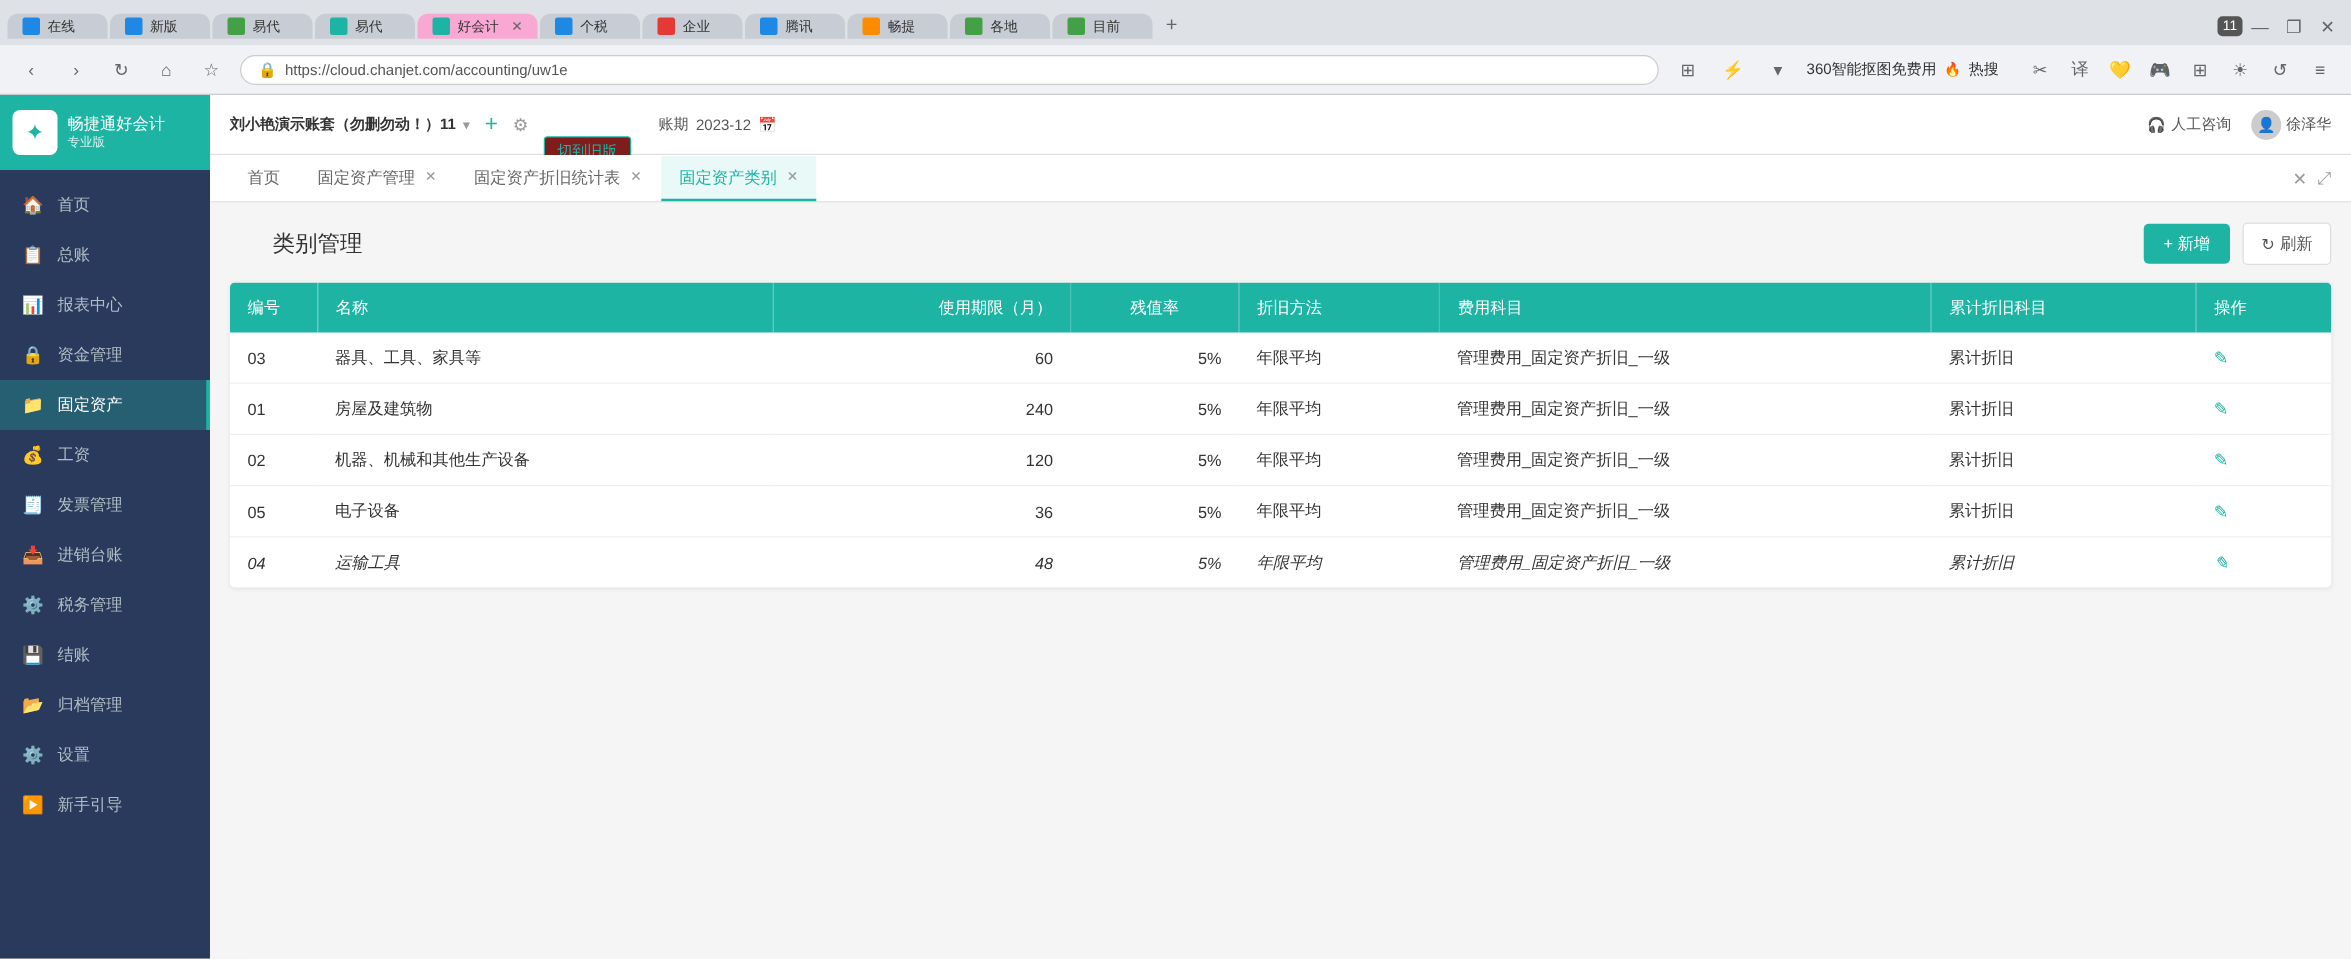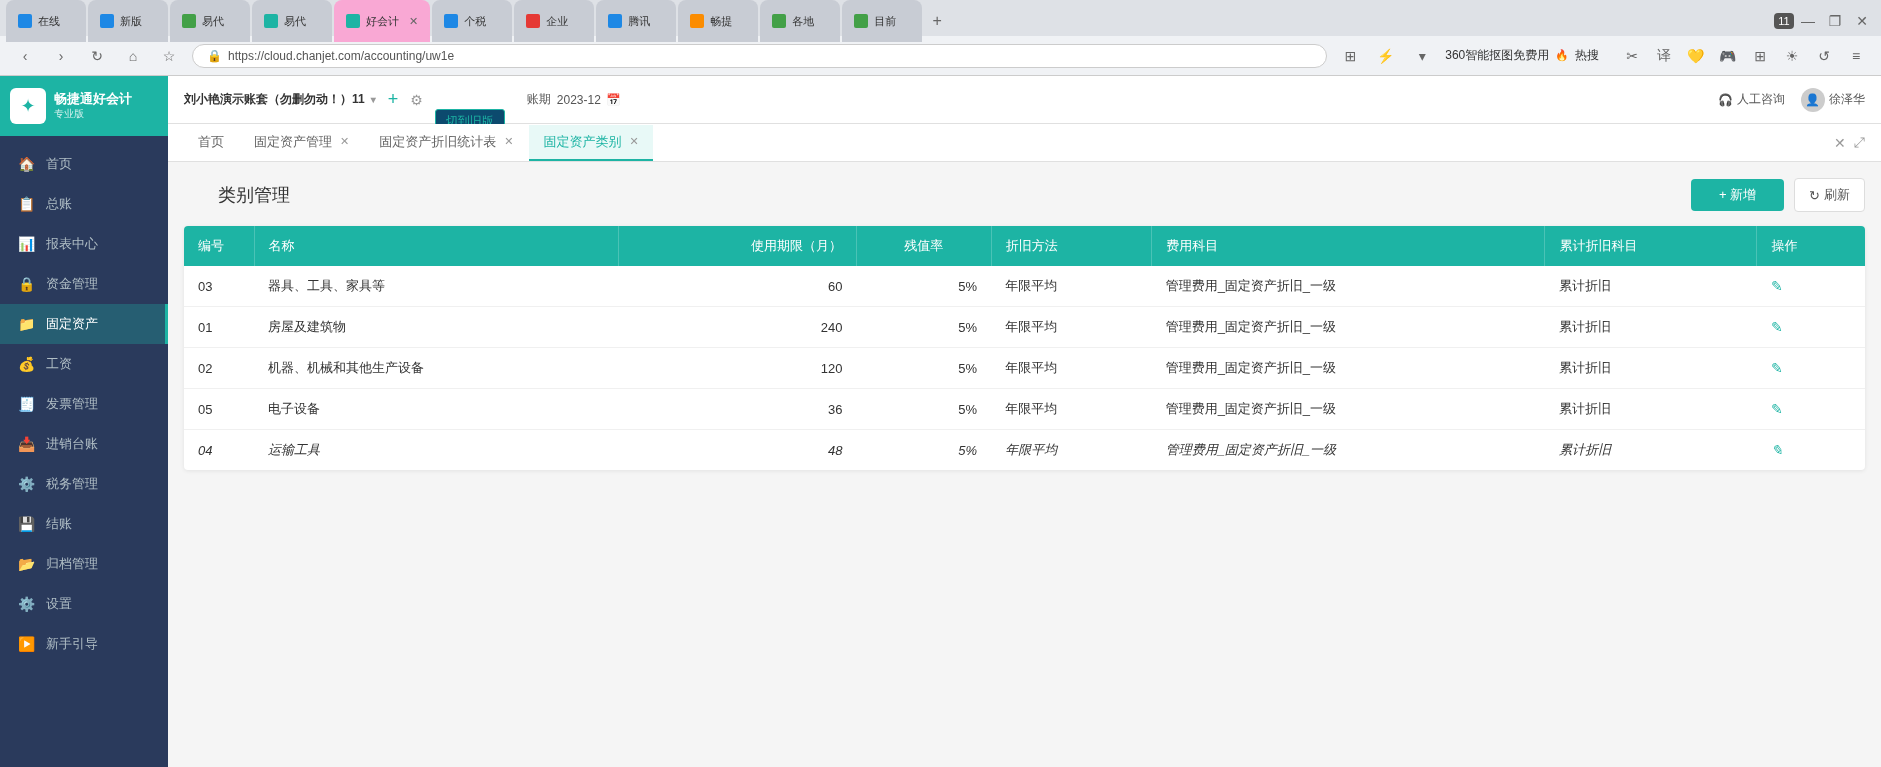--- a/index.html
+++ b/index.html
@@ -1,21 +1,21 @@
 <!DOCTYPE html>
 <html><head>
   <meta charset="utf-8">
   <style>
     * { margin: 0; padding: 0; box-sizing: border-box; }
     body { font-family: 'Microsoft YaHei', sans-serif; font-size: 13px; background: #f0f2f5; color: #333; overflow: hidden; }
 
     
     .browser-chrome { background: #dee1e6; width: 100%; }
     .tab-bar { display: flex; align-items: center; background: #dee1e6; padding: 6px 6px 0 6px; gap: 2px; height: 36px; }
-    .browser-tab { display: flex; align-items: center; background: #c8ccd4; border-radius: 8px 8px 0 0; padding: 4px 12px; font-size: 12px; color: #333; gap: 6px; height: 42px; min-width: 80px; cursor: pointer; }
+    .browser-tab { display: flex; align-items: center; background: #c8ccd4; border-radius: 8px 8px 0 0; padding: 4px 12px; font-size: 12px; color: #333; gap: 6px; height: 20px; min-width: 80px; cursor: pointer; }
     .browser-tab.active { background: #f9a8d4; }
     .browser-tab .tab-favicon { width: 14px; height: 14px; border-radius: 2px; flex-shrink: 0; }
     .browser-tab .tab-close { margin-left: 4px; color: #666; font-size: 11px; cursor: pointer; }
     .browser-tab .tab-label { font-size: 11px; white-space: nowrap; max-width: 80px; overflow: hidden; text-overflow: ellipsis; }
     .tab-add-btn { width: 26px; height: 26px; display: flex; align-items: center; justify-content: center; border-radius: 50%; cursor: pointer; color: #666; font-size: 16px; }
     .tab-actions { margin-left: auto; display: flex; align-items: center; gap: 1px; }
     .tab-action-btn { width: 26px; height: 26px; display: flex; align-items: center; justify-content: center; color: #666; cursor: pointer; font-size: 14px; }
 
     .address-bar { display: flex; align-items: center; background: #f0f2f5; padding: 5px 12px; gap: 10px; border-bottom: 1px solid #ccc; height: 40px; }
     .nav-btn { width: 26px; height: 26px; display: flex; align-items: center; justify-content: center; color: #666; cursor: pointer; font-size: 14px; }
@@ -27,56 +27,56 @@
     .browser-actions { display: flex; align-items: center; gap: 6px; margin-left: 10px; }
 
     
     .app-container { display: flex; height: calc(100vh - 76px); }
 
     
     .sidebar { width: 168px; background: #2a3a5c; flex-shrink: 0; display: flex; flex-direction: column; overflow: hidden; }
     .sidebar-logo { background: #1db4a4; padding: 12px 10px; display: flex; align-items: center; gap: 8px; }
     .logo-icon { width: 36px; height: 36px; background: #fff; border-radius: 6px; display: flex; align-items: center; justify-content: center; }
     .logo-icon-inner { font-size: 18px; color: #1db4a4; }
-    .logo-text { color: #fff; font-size: 13px; font-weight: bold; line-height: 1.3; }
+    .logo-text { color: #fff; font-size: 13px; font-weight: normal; line-height: 1.3; }
     .logo-sub { font-size: 10px; color: rgba(255,255,255,0.8); }
 
     .sidebar-nav { flex: 1; overflow-y: auto; padding: 8px 0; }
     .nav-item { display: flex; align-items: center; gap: 10px; padding: 11px 18px; color: #b0bec5; cursor: pointer; font-size: 13px; }
     .nav-item.active { background: rgba(29,180,164,0.3); color: #fff; border-right: 3px solid #1db4a4; }
     .nav-icon { width: 18px; height: 18px; display: flex; align-items: center; justify-content: center; font-size: 14px; flex-shrink: 0; }
 
     
     .main-content { flex: 1; display: flex; flex-direction: column; overflow: hidden; background: #f5f5f5; }
 
     
     .app-header { background: #fff; border-bottom: 1px solid #e0e0e0; padding: 0 16px; display: flex; align-items: center; gap: 12px; height: 48px; flex-shrink: 0; }
     .user-info { display: flex; align-items: center; gap: 6px; font-size: 12px; color: #333; cursor: pointer; font-weight: bold; }
     .dropdown-arrow { color: #999; font-size: 10px; }
     .period-info { display: flex; align-items: center; gap: 6px; font-size: 12px; color: #555; margin-left: 10px; }
-    .switch-btn { border: 1px solid #1db4a4; color: #1db4a4; background: #0c4a6e; padding: 3px 10px; border-radius: 3px; font-size: 12px; cursor: pointer; margin-top: 44px; }
+    .switch-btn { border: 1px solid #1db4a4; color: #1db4a4; background: #7f1d1d; padding: 3px 10px; border-radius: 3px; font-size: 12px; cursor: pointer; margin-top: 44px; }
     .header-right { margin-left: auto; display: flex; align-items: center; gap: 16px; font-size: 12px; color: #555; }
     .consultant-btn { display: flex; align-items: center; gap: 4px; cursor: pointer; }
     .user-avatar { display: flex; align-items: center; gap: 4px; cursor: pointer; }
     .avatar-icon { width: 24px; height: 24px; border-radius: 50%; background: #ccc; display: flex; align-items: center; justify-content: center; font-size: 12px; color: #666; }
 
     
     .content-tabs { background: #fff; border-bottom: 1px solid #e0e0e0; display: flex; align-items: center; padding: 0 16px; height: 38px; flex-shrink: 0; }
     .content-tab { display: flex; align-items: center; gap: 6px; padding: 8px 14px; font-size: 13px; color: #666; cursor: pointer; border-bottom: 2px solid transparent; }
     .content-tab.active { color: #1db4a4; border-bottom: 2px solid #1db4a4; background: #e8f9f7; }
     .content-tab .tab-x { color: #999; font-size: 11px; margin-left: 2px; cursor: pointer; }
     .tabs-right { margin-left: auto; display: flex; align-items: center; gap: 8px; }
     .tab-resize-btn { color: #999; font-size: 14px; cursor: pointer; }
 
     
     .page-content { flex: 1; overflow-y: auto; padding: 16px; }
     .page-title-bar { display: flex; align-items: center; justify-content: space-between; margin-bottom: 14px; margin-left: 34px; }
     .page-title { font-size: 18px; color: #333; font-weight: 500; }
     .toolbar-right { display: flex; align-items: center; gap: 10px; }
-    .btn-add { background: #1db4a4; color: #fff; border: none; padding: 7px 28px; border-radius: 4px; font-size: 13px; cursor: pointer; display: flex; align-items: center; gap: 4px; }
+    .btn-add { background: #1db4a4; color: #fff; border: none; padding: 7px 16px; border-radius: 4px; font-size: 13px; cursor: pointer; display: flex; align-items: center; gap: 4px; }
     .btn-refresh { background: #fff; color: #555; border: 1px solid #ddd; padding: 7px 14px; border-radius: 4px; font-size: 13px; cursor: pointer; display: flex; align-items: center; gap: 4px; }
 
     
     .data-table { width: 100%; border-collapse: collapse; background: #fff; border-radius: 4px; overflow: hidden; box-shadow: 0 1px 4px rgba(0,0,0,0.08); }
     .data-table thead tr { background: #1db4a4; margin-left: 20px; }
     .data-table thead th { color: #fff; padding: 11px 14px; text-align: left; font-weight: 500; font-size: 13px; border-right: 1px solid rgba(255,255,255,0.2); }
     .data-table thead th:last-child { border-right: none; }
     .data-table tbody tr { border-bottom: 1px solid #f0f0f0; }
     .data-table tbody tr:last-child { border-bottom: none; font-style: italic; }
     .data-table tbody td { padding: 11px 14px; font-size: 13px; color: #333; vertical-align: middle; }

